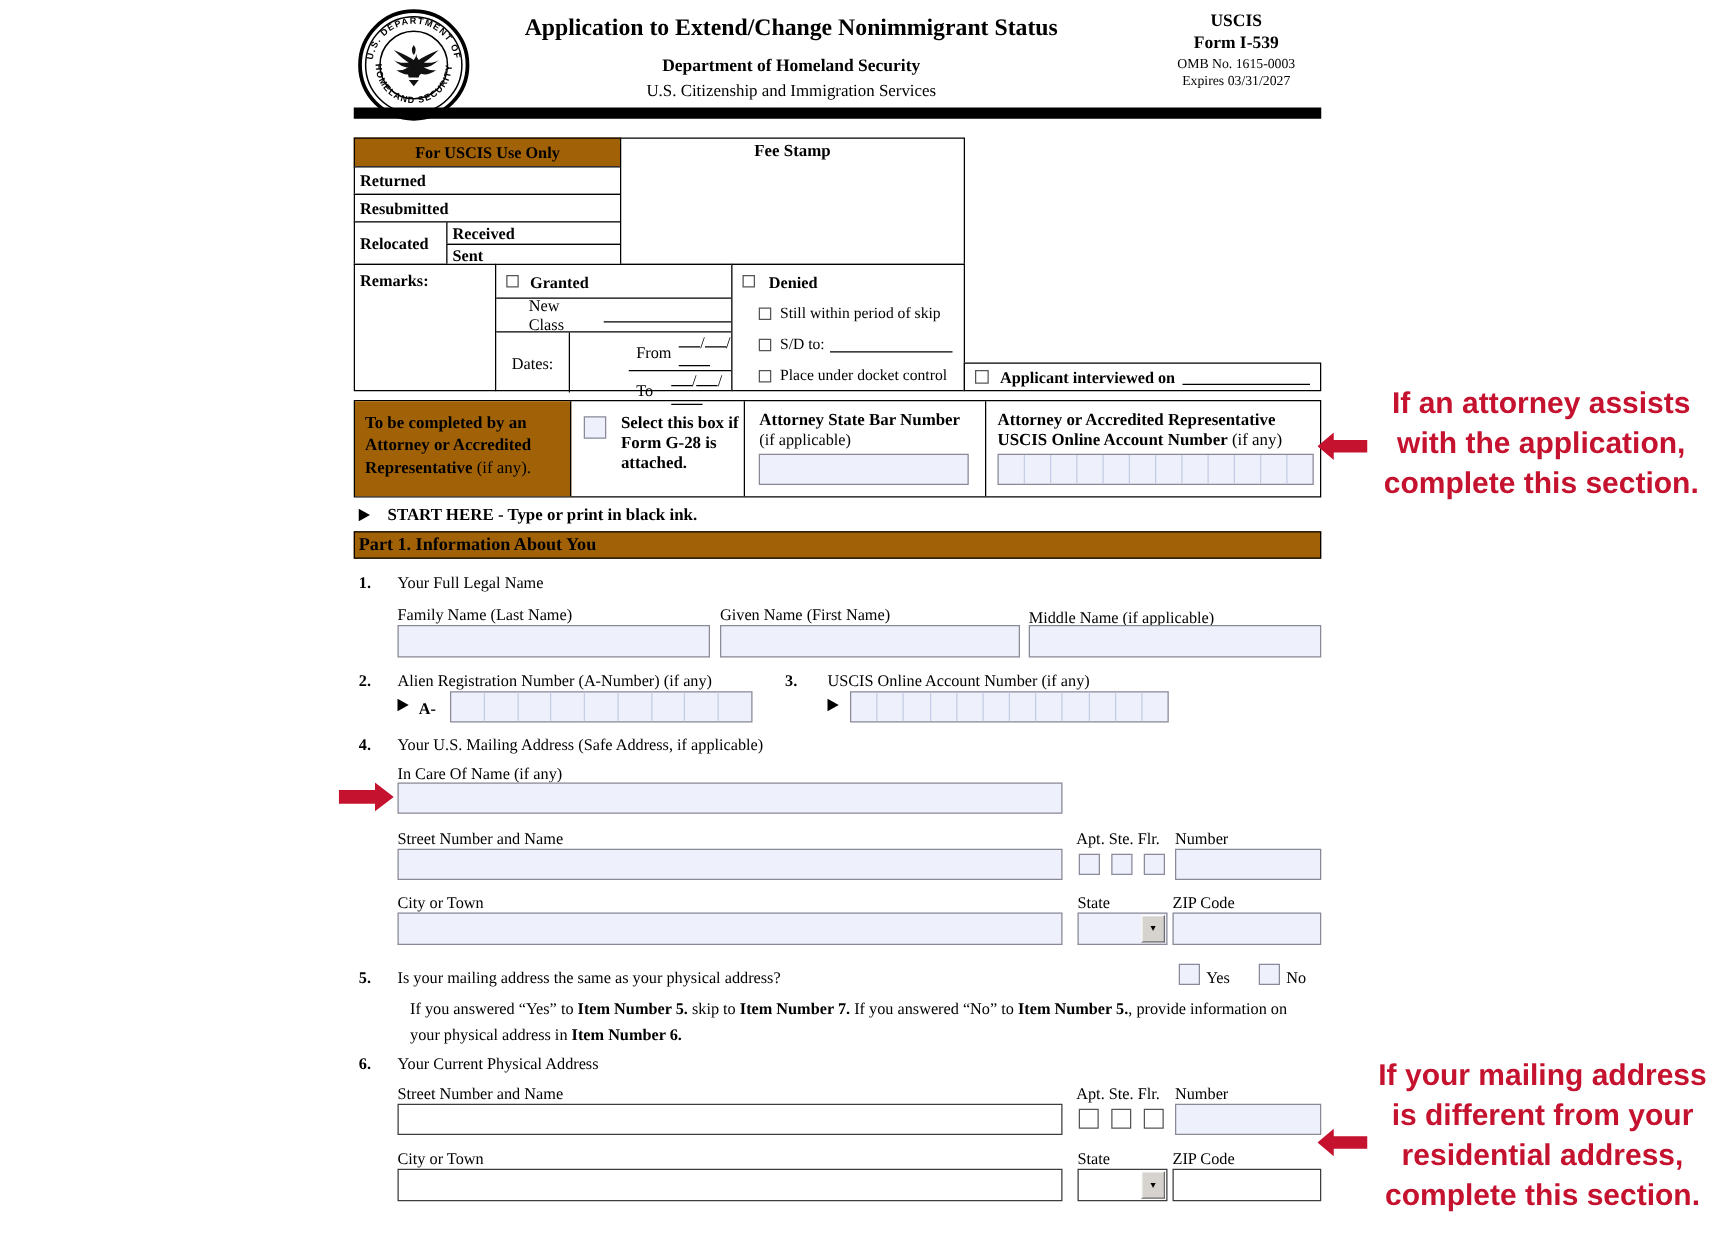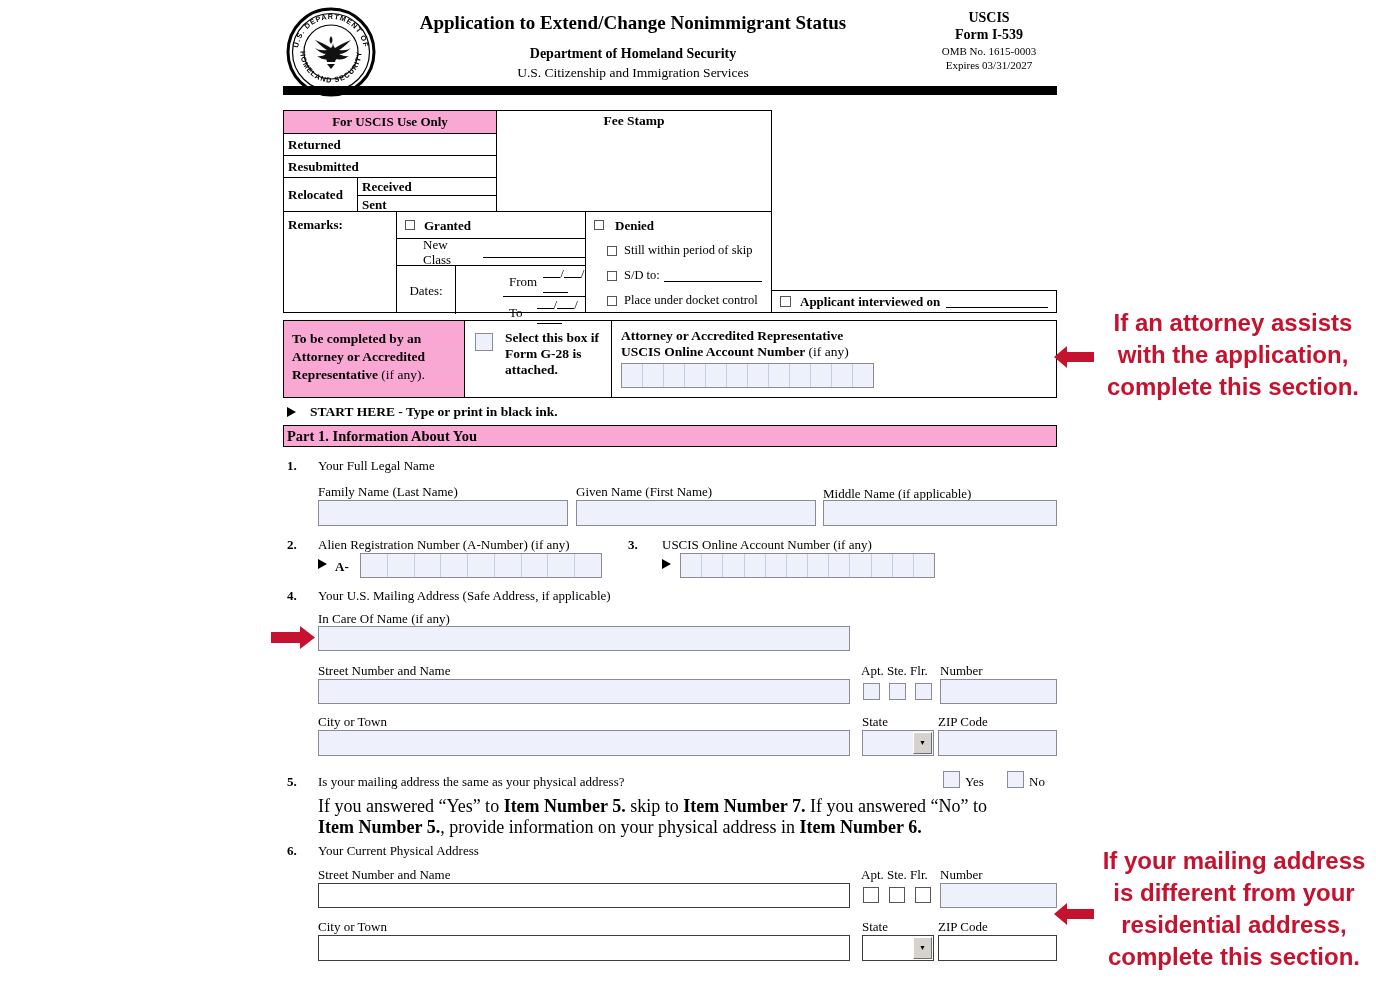--- a/index.html
+++ b/index.html
@@ -13,21 +13,21 @@
   
   #form{position:absolute;left:283px;top:0;width:774px;height:987px;}
   
   .title{font-size:19px;font-weight:bold;}
   .sub1{font-size:14px;font-weight:bold;}
   .sub2{font-size:13.5px;}
   .ombs{font-size:11px;line-height:13.5px;}
   .blackbar{background:#000;}
   
   .cell{position:absolute;box-sizing:border-box;border:1px solid #000;background:#fff;}
-  .grey{background:#f9a8d4;}
+  .grey{background:#a16207;}
   .cb{display:inline-block;box-sizing:border-box;border:1px solid #555;background:#fff;vertical-align:middle;}
   .cbl{display:inline-block;box-sizing:border-box;border:1px solid #8a8a9b;background:#eef0fb;vertical-align:middle;}
   .cbw{display:inline-block;box-sizing:border-box;border:1px solid #555;background:#fff;vertical-align:middle;}
   .bl{display:inline-block;border-bottom:1px solid #000;height:11px;vertical-align:baseline;}
   
   .inp{position:absolute;box-sizing:border-box;background:#eef0fb;border:1px solid #8a8a96;}
   .inpw{position:absolute;box-sizing:border-box;background:#fff;border:1px solid #3c3c3c;}
   input.inp,input.inpw{outline:none;font-family:"Liberation Serif",serif;font-size:13px;padding:0 4px;}
   .comb{position:absolute;box-sizing:border-box;display:flex;background:#eef0fb;border:1px solid #8a8a96;}
   .comb i{flex:1;border-left:1px solid #c5cde6;}
@@ -156,20 +156,25 @@
     </div>
 
     <div class="a" style="left:0;top:320px;width:774px;height:78px;border:1.5px solid #000;display:flex;">
       <div class="grey" style="width:166px;border-right:1px solid #000;padding:8px 6px 0 8px;">
         <span class="b f14"><span>To be completed by an Attorney or Accredited Representative</span><span style="font-weight:normal;"> (if any).</span></span>
       </div>
       <div style="width:146px;border-right:1px solid #000;position:relative;">
         <span class="cbl" style="position:absolute;left:10px;top:12px;width:18px;height:18px;"></span>
         <div class="b f14" style="position:absolute;left:40px;top:9px;width:100px;">Select this box if Form G-28 is attached.</div>
       </div>
+      <div style="width:190px;border-right:1px solid #000;position:relative;padding:7px 0 0 11px;">
+        <div class="b f14">Attorney State Bar Number</div>
+        <div class="f13">(if applicable)</div>
+        <input class="inp" style="left: 11px; top: 42px; width: 168px; height: 25px;">
+      </div>
       <div style="flex:1;position:relative;padding:7px 0 0 9px;">
         <div class="b f14" style="width:258px;"><span>Attorney or Accredited Representative USCIS Online Account Number</span><span style="font-weight:normal;"> (if any)</span></div>
         <div class="comb" style="left:9px;top:42px;width:253px;height:25px;">
             <i></i>
             <i></i>
             <i></i>
             <i></i>
             <i></i>
             <i></i>
             <i></i>
@@ -257,21 +262,21 @@
       </div>
     <input class="inp" style="left: 655px; top: 730px; width: 119px; height: 26px;">
 
     <div class="a b f13" style="left:4px;top:774px;">5.</div>
     <div class="a f13" style="left:35px;top:774px;">Is your mailing address the same as your physical address?</div>
     <span class="cbl a" style="left:660px;top:771px;width:17px;height:17px;"></span>
     <span class="a f13" style="left:682px;top:774px;">Yes</span>
     <span class="cbl a" style="left:724px;top:771px;width:17px;height:17px;"></span>
     <span class="a f13" style="left:746px;top:774px;">No</span>
 
-    <div class="a" style="left:35px;top:796px;width:706px;font-size:18px;line-height:21px;">
+    <div class="a" style="left:45px;top:796px;width:706px;font-size:13px;line-height:21px;">
       <span>If you answered “Yes” to </span><span class="b">Item Number 5.</span><span> skip to </span><span class="b">Item Number 7.</span><span>  If you answered “No” to </span><span class="b">Item Number 5.</span><span>, provide information on your physical address in </span><span class="b">Item Number 6.</span>
     </div>
 
     <div class="a b f13" style="left:4px;top:843px;">6.</div>
     <div class="a f13" style="left:35px;top:843px;">Your Current Physical Address</div>
 
     <div class="a f13" style="left:35px;top:867px;">Street Number and Name</div>
     <div class="a f13" style="left:578px;top:867px;">Apt. Ste. Flr.</div>
     <div class="a f13" style="left:657px;top:867px;">Number</div>
     <input class="inpw" style="left: 35px; top: 883px; width: 532px; height: 25px;">

